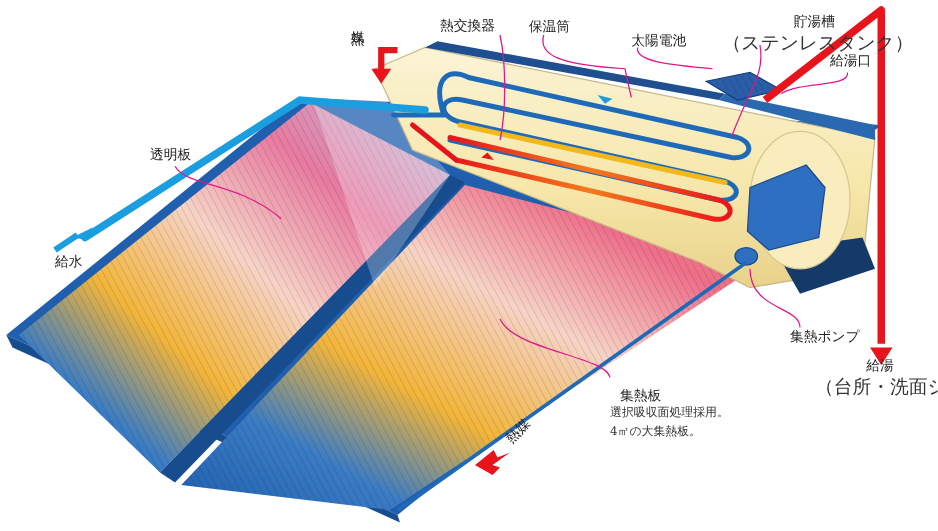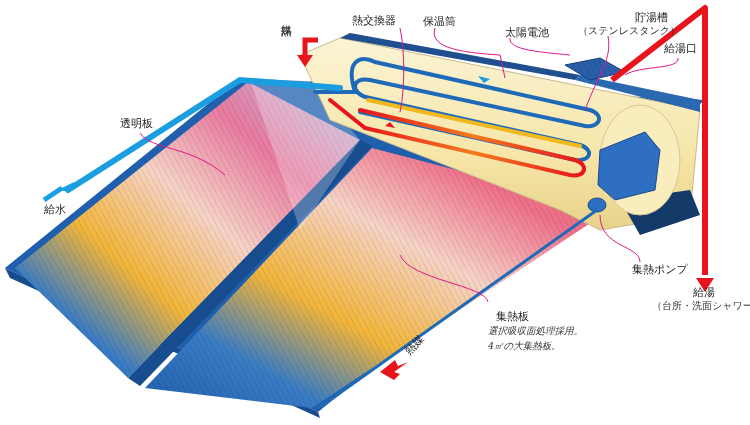--- a/index.html
+++ b/index.html
@@ -1,21 +1,21 @@
 <!DOCTYPE html>
 <html><head>
 <meta charset="utf-8">
 <style>
   html, body { margin: 0; padding: 0; background: #ffffff; }
   body { width: 750px; height: 425px; overflow: hidden; position: relative;
          font-family: "DejaVu Sans", sans-serif; }
   #stage { position: absolute; left: 0; top: 0; width: 750px; height: 317px; }
   .lbl { position: absolute; font-size: 11px; color: #222; white-space: nowrap; line-height: 1.2; }
-  .sub { font-size: 10px; color: #333; }
-  .serif { font-family: "DejaVu Serif", serif; font-size: 9.5px; color: #333; font-style: italic; }
+  .sub { font-size: 15px; color: #333; }
+  .serif { font-family: "DejaVu Serif", serif; font-size: 9.5px; color: #333; }
   .vert { writing-mode: vertical-rl; font-size: 11px; letter-spacing: 0; }
 </style>
 </head>
 <body>
 
 <div id="stage">
   <svg width="750" height="425" viewBox="0 0 750 425" xmlns="http://www.w3.org/2000/svg">
     <defs>
       <linearGradient id="panelGrad" x1="0" y1="1" x2="1" y2="0">
         <stop offset="0" stop-color="#1f5fae"></stop>

